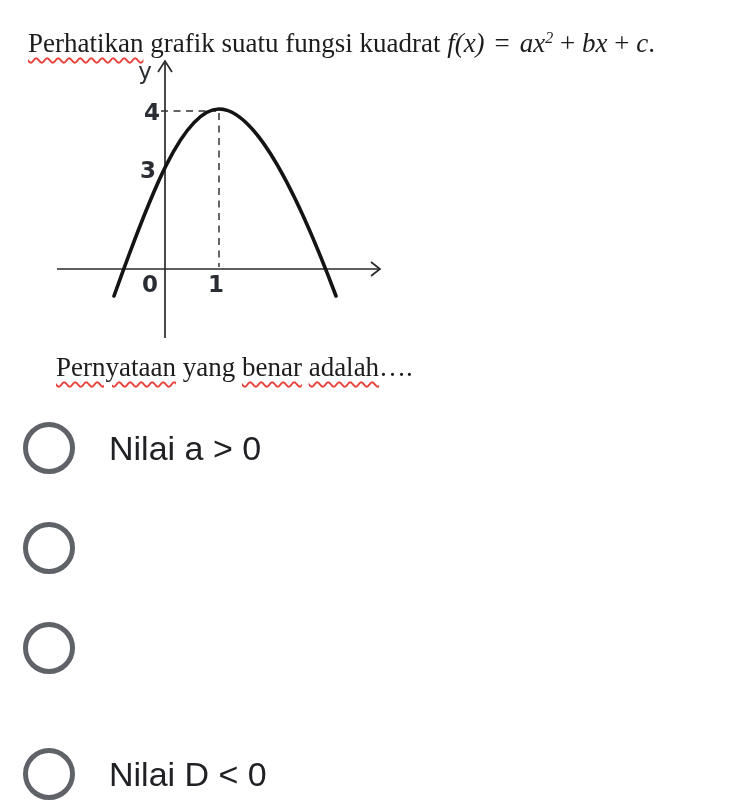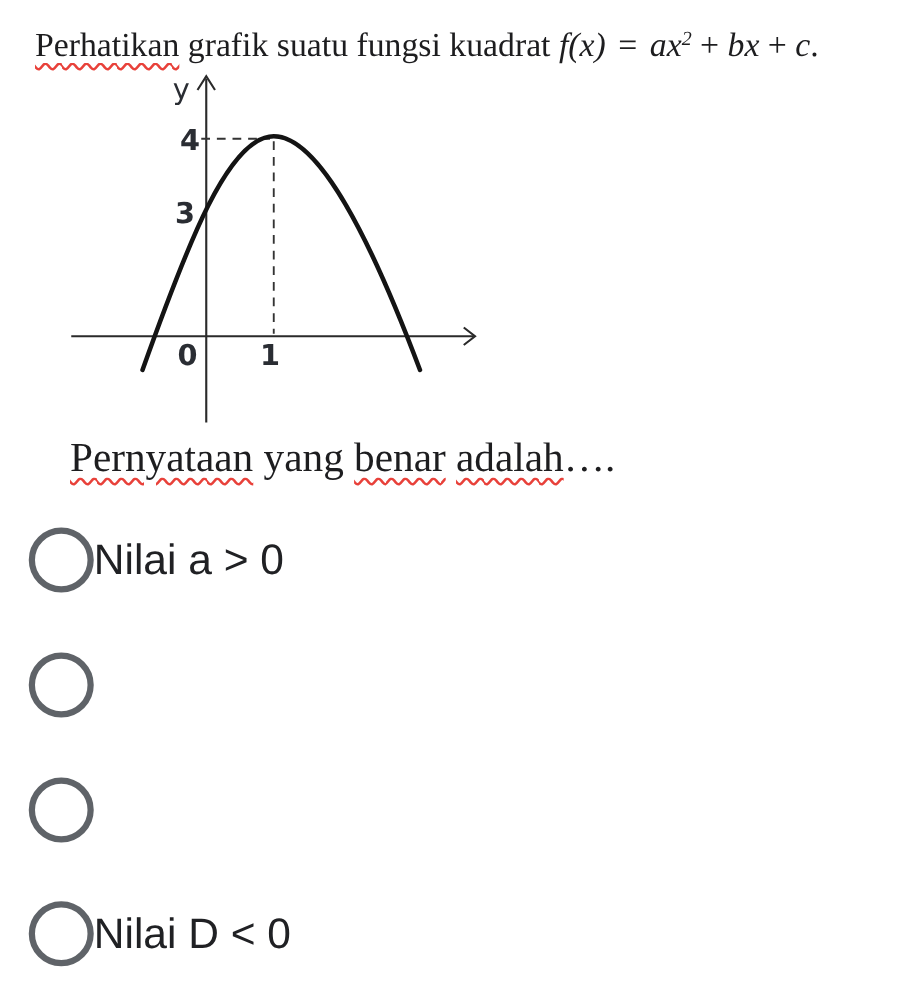--- a/index.html
+++ b/index.html
@@ -3,37 +3,37 @@
 <meta charset="utf-8">
 <style>
   html,body{margin:0;padding:0;}
   body{
     width:736px;height:800px;position:relative;background:#ffffff;
     font-family:"Liberation Sans",sans-serif;overflow:hidden;
   }
   
   .title{
     position:absolute;left:28px;top:16px;width:700px;
-    font-family:"Liberation Serif",serif;font-size:27px;line-height:32px;
+    font-family:"Liberation Serif",serif;font-size:27px;line-height:44px;
     color:#1d1d1f;white-space:nowrap;
   }
   .sq{
     text-decoration:underline;
     text-decoration-style:wavy;
     text-decoration-color:#e8413a;
     text-decoration-thickness:1.5px;
     text-underline-offset:5px;
   }
   .math{font-style:italic;}
   .eq{font-style:normal;padding:0 10px;}
   .sup{font-size:16px;vertical-align:9px;font-style:italic;}
   
   .prompt{
     position:absolute;left:56px;top:351px;
-    font-family:"Liberation Serif",serif;font-size:33px;line-height:32px;
+    font-family:"Liberation Serif",serif;font-size:27px;line-height:32px;
     color:#1d1d1f;white-space:nowrap;
   }
   
   .graph{position:absolute;left:50px;top:55px;width:345px;height:290px;}
   .graph svg{display:block;}
   .axis{stroke:#2a2a2a;stroke-width:1.7;fill:none;}
   .curve{stroke:#141414;stroke-width:3.6;fill:none;stroke-linecap:round;}
   .dash{stroke:#333;stroke-width:1.5;fill:none;stroke-dasharray:7 5.5;}
   .tick{
     font-family:"DejaVu Sans",sans-serif;font-size:23px;font-weight:bold;
@@ -41,27 +41,27 @@
   }
   .axlbl{
     font-family:"DejaVu Sans",sans-serif;font-size:23px;font-weight:normal;
     fill:#2a2d33;
   }
   
   .opt{
     position:absolute;left:23px;height:52px;display:flex;align-items:center;
     white-space:nowrap;cursor:pointer;
   }
-  .opt1{top:422px}.opt2{top:522px}.opt3{top:622px}.opt4{top:721px}
+  .opt1{top:422px}.opt2{top:522px}.opt3{top:622px}.opt4{top:748px}
   .radio{
     width:52px;height:52px;box-sizing:border-box;flex:0 0 52px;
     border:5px solid #5f6368;border-radius:50%;background:#fff;
   }
   .optlabel{
-    font-family:"Liberation Sans",sans-serif;
+    margin-left:34px;font-family:"Liberation Sans",sans-serif;
     font-size:34px;color:#202124;
   }
 </style>
 </head>
 <body>
 
 <div class="title">
   <span class="sq">Perhatikan</span><span> grafik suatu fungsi kuadrat </span><span class="math">f(x)</span><span class="eq">=</span><span class="math">ax</span><span class="sup">2</span><span> + </span><span class="math">bx</span><span> + </span><span class="math">c</span><span>.</span>
 </div>
 

